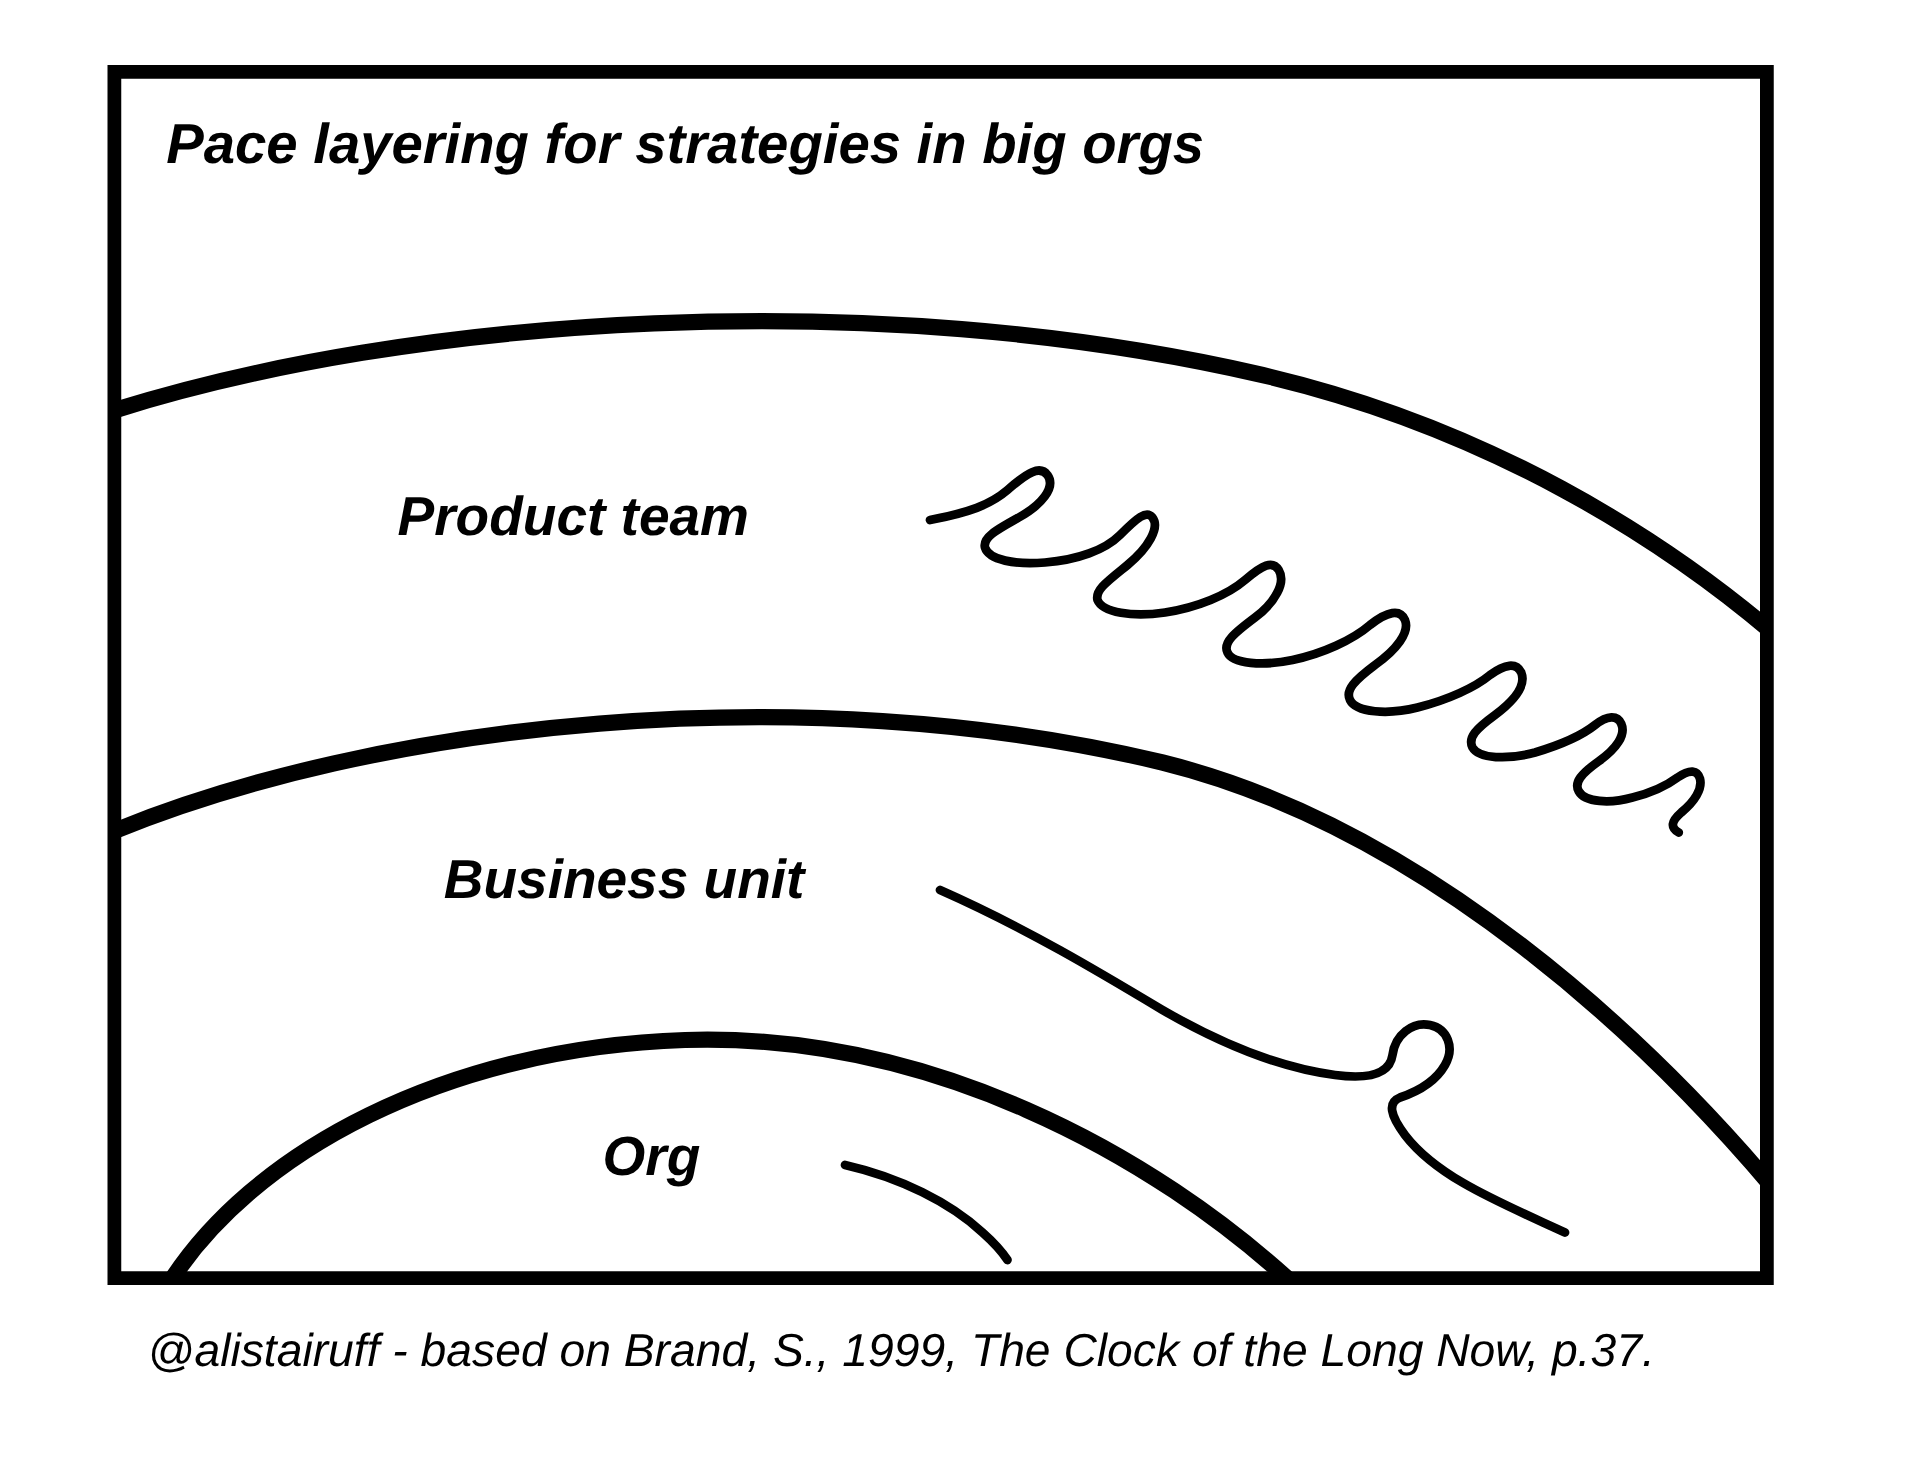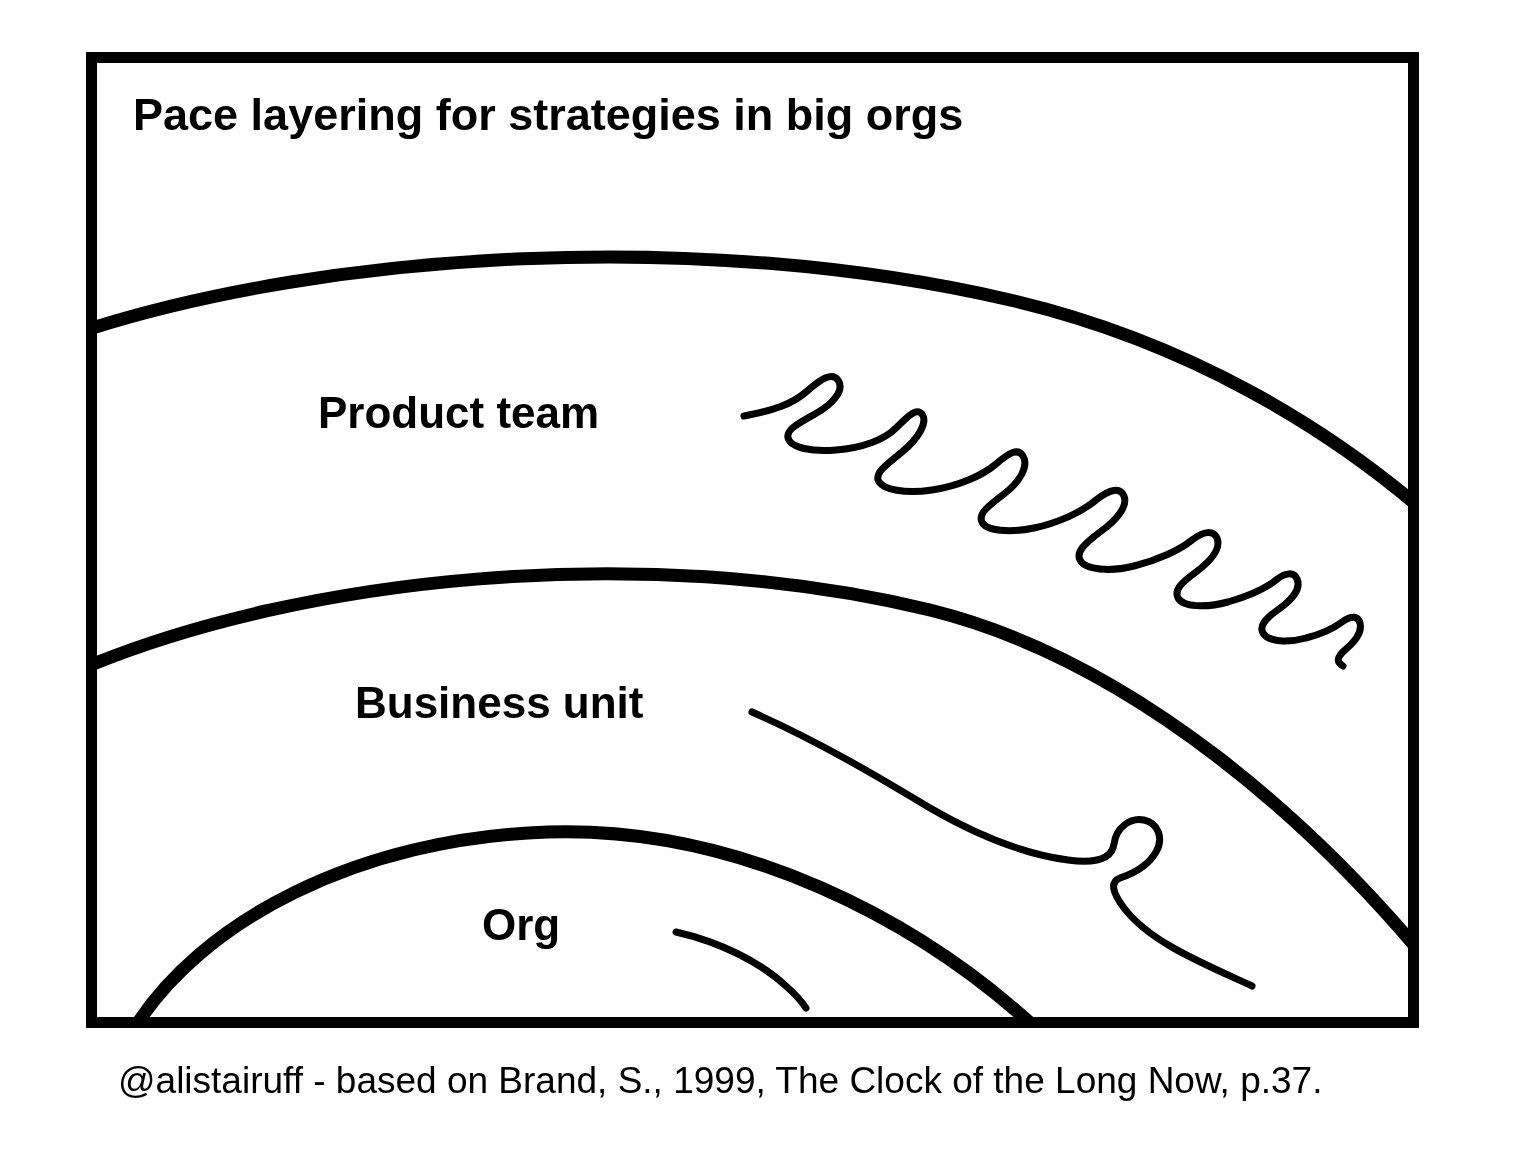--- a/index.html
+++ b/index.html
@@ -14,20 +14,21 @@
     position: relative;
     overflow: hidden;
   }
   #canvas {
     position: absolute;
     left: 0;
     top: 0;
     width: 1530px;
     height: 1172px;
     background: #1d4ed8;
+    font-style: italic;
   }
   .page-bg {
     position: absolute;
     left: 0; top: 0;
     width: 1530px; height: 1172px;
     background: #ffffff;
   }
   .diagram-wrap {
     position: absolute;
     left: 0; top: 0;

